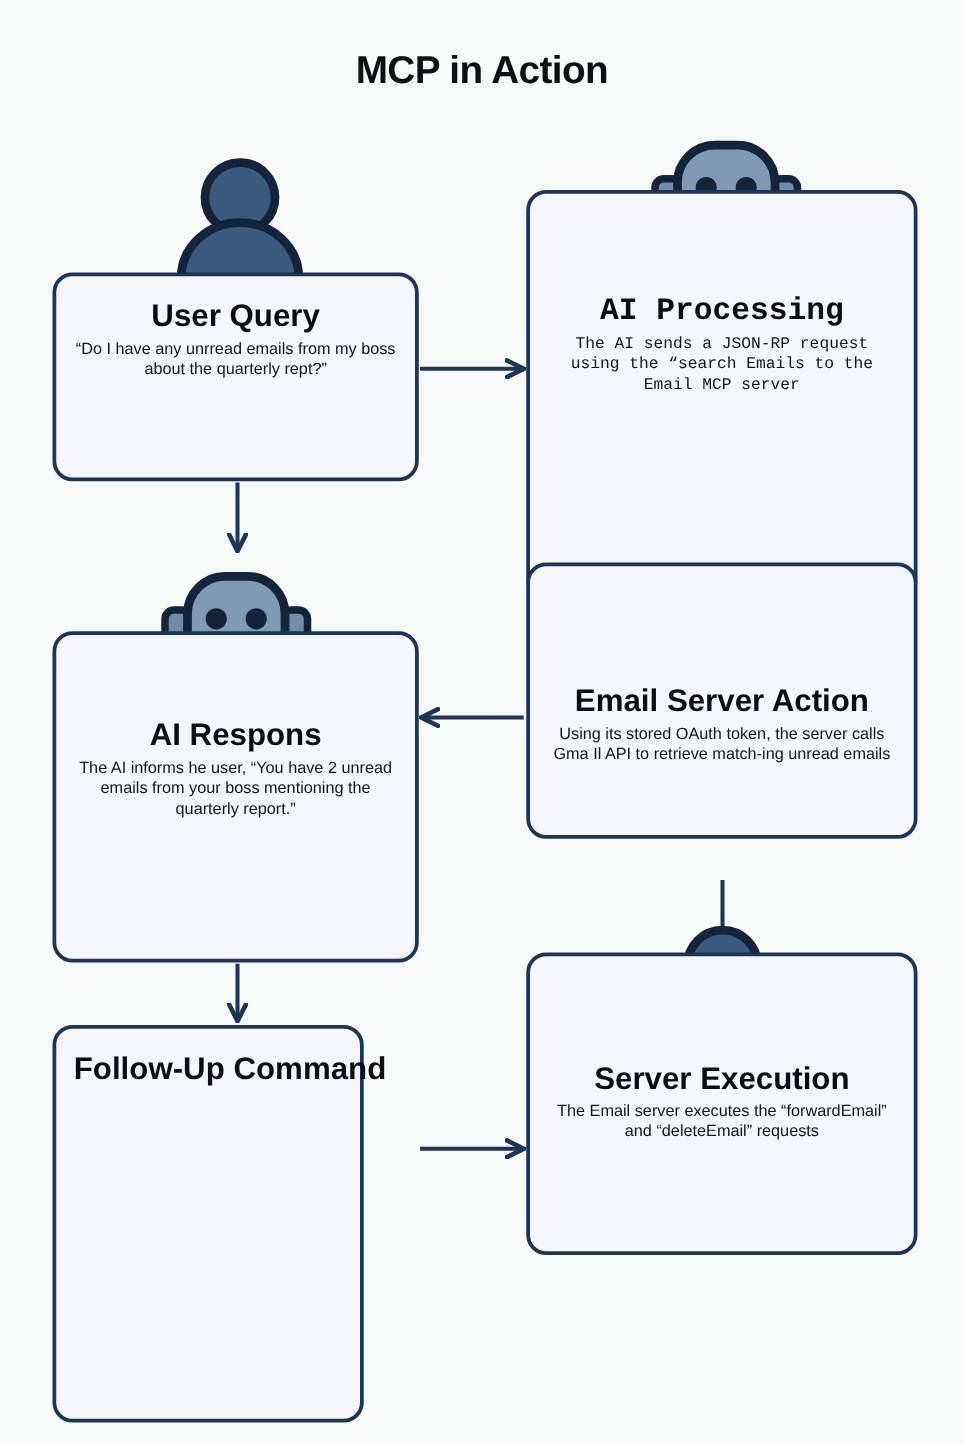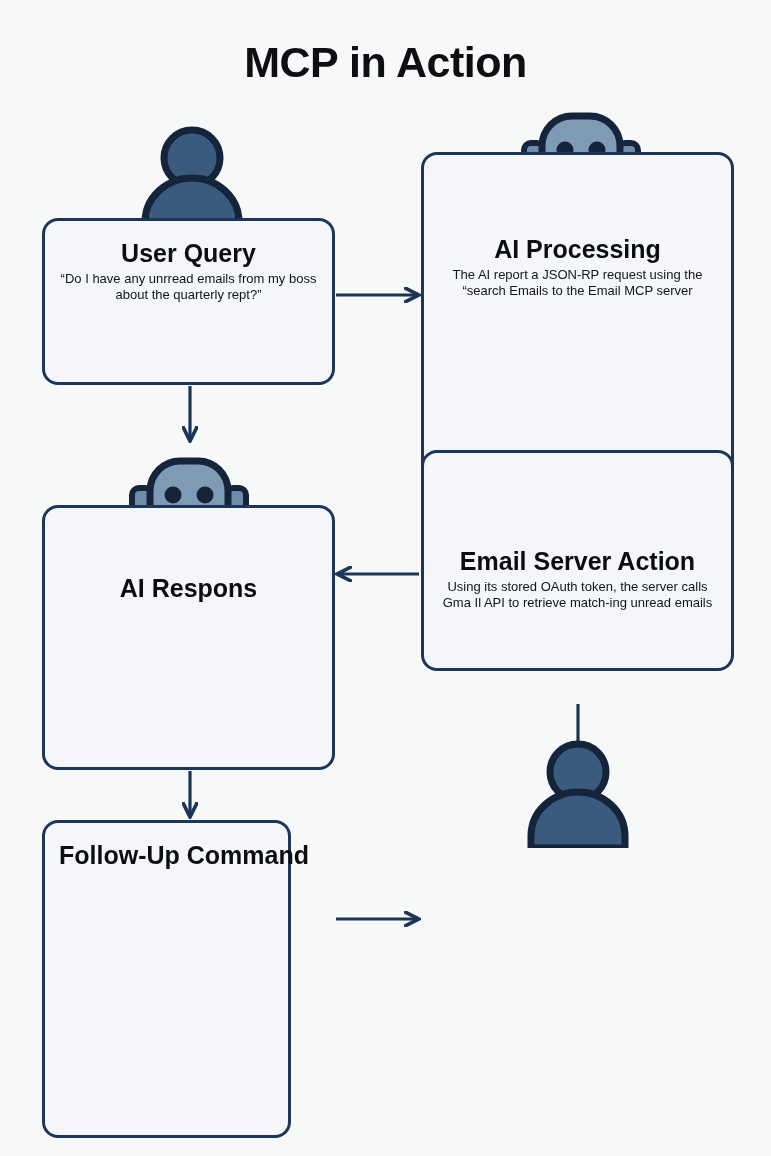--- a/index.html
+++ b/index.html
@@ -21,21 +21,21 @@
     width: 771px;
     height: 1156px;
   }
   
   .title {
     position: absolute;
     left: 0;
     top: 38px;
     width: 771px;
     text-align: center;
-    font-size: 43px;
+    font-size: 31px;
     font-weight: bold;
     letter-spacing: -0.5px;
     color: #0d0f12;
   }
   
   .edges {
     position: absolute;
     left: 0; top: 0;
     width: 771px; height: 1156px;
     pointer-events: none;
@@ -60,21 +60,21 @@
   }
   .node-body {
     font-size: 13px;
     color: #111419;
     line-height: 1.28;
   }
   .node-body.tight { line-height: 1.24; }
 
   
   #node-user-query      { left: 42px;  top: 218px; width: 293px; height: 167px; padding-top: 18px; }
-  #node-ai-processing   { left: 421px; top: 152px; width: 313px; height: 328px; padding-top: 80px; }
+  #node-ai-processing   { left: 421px; top: 152px; width: 313px; height: 328px; padding-top: 80px; font-family: Liberation Mono, monospace; }
   #node-email-server    { left: 421px; top: 450px; width: 313px; height: 221px; padding-top: 94px; }
   #node-ai-respons      { left: 42px;  top: 505px; width: 293px; height: 265px; padding-top: 66px; }
   #node-follow-up       { left: 42px;  top: 820px; width: 249px; height: 318px; padding-top: 18px; }
   #node-server-exec     { left: 421px; top: 762px; width: 313px; height: 242px; padding-top: 84px; }
 
   
   .icon-wrap {
     position: absolute;
     pointer-events: none;
   }
@@ -159,30 +159,35 @@
     </svg>
   </div>
 
   <div class="node" id="node-user-query">
     <div class="node-title">User Query</div>
     <div class="node-body">“Do I have any unrread emails from my boss about the quarterly rept?”</div>
   </div>
 
   <div class="node" id="node-ai-processing">
     <div class="node-title">AI Processing</div>
-    <div class="node-body">The AI report a JSON-RP request using the “search Emails to the Email MCP server</div>
+    <div class="node-body">The AI sends a JSON-RP request using the “search Emails to the Email MCP server</div>
   </div>
 
   <div class="node" id="node-email-server">
     <div class="node-title">Email Server Action</div>
     <div class="node-body">Using its stored OAuth token, the server calls Gma Il API to retrieve match-ing unread emails</div>
   </div>
 
   <div class="node" id="node-ai-respons">
     <div class="node-title">AI Respons</div>
+    <div class="node-body">The AI informs he user, “You have 2 unread emails from your boss mentioning the quarterly report.”</div>
   </div>
 
   <div class="node" id="node-follow-up">
     <div class="node-title">Follow-Up Command</div>
   </div>
 
+  <div class="node" id="node-server-exec">
+    <div class="node-title">Server Execution</div>
+    <div class="node-body">The Email server executes the “forwardEmail” and “deleteEmail” requests</div>
+  </div>
 
 </div>
 
 </body></html>

